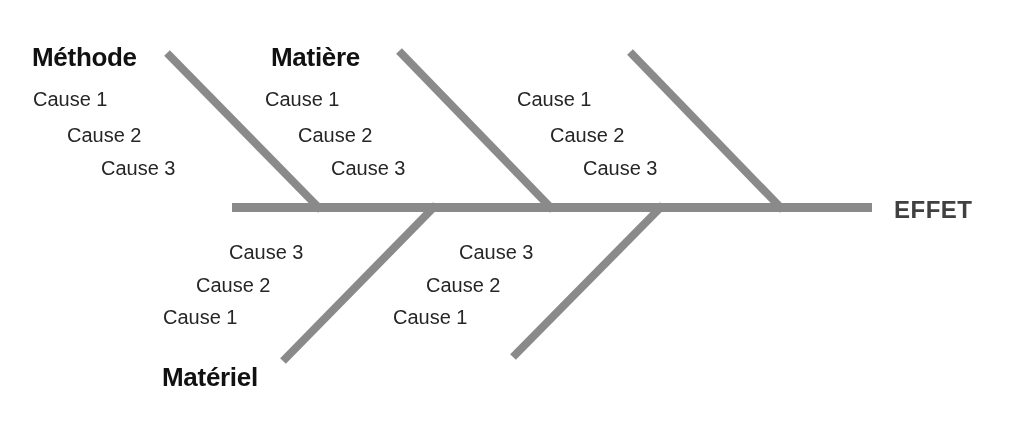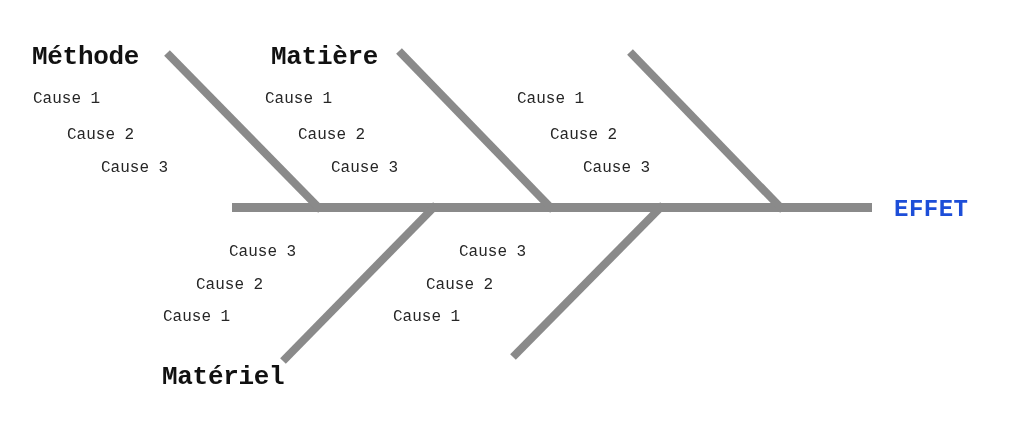--- a/index.html
+++ b/index.html
@@ -5,21 +5,21 @@
   html, body {
     margin: 0;
     padding: 0;
     background: #ffffff;
   }
   .canvas {
     position: relative;
     width: 1020px;
     height: 427px;
     background: #ffffff;
-    font-family: Liberation Mono, monospace;
+    font-family: Liberation Sans, sans-serif;
     overflow: hidden;
   }
   .lines-svg {
     position: absolute;
     left: 0;
     top: 0;
     width: 1020px;
     height: 427px;
   }
   .lbl {
@@ -32,28 +32,28 @@
     font-weight: bold;
     color: #111111;
     line-height: 31px;
     letter-spacing: -0.3px;
   }
   .heading.wrap {
     white-space: normal;
     width: 118px;
   }
   .cause {
-    font-size: 16px;
+    font-size: 20px;
     line-height: 19px;
     color: #262626;
   }
   .effect {
     font-size: 24px;
     font-weight: bold;
-    color: #1d4ed8;
+    color: #404040;
     line-height: 29px;
     letter-spacing: 0.5px;
   }
 </style>
 </head>
 <body>
 
 <div class="canvas">
 
   <svg class="lines-svg" viewBox="0 0 1020 427">

